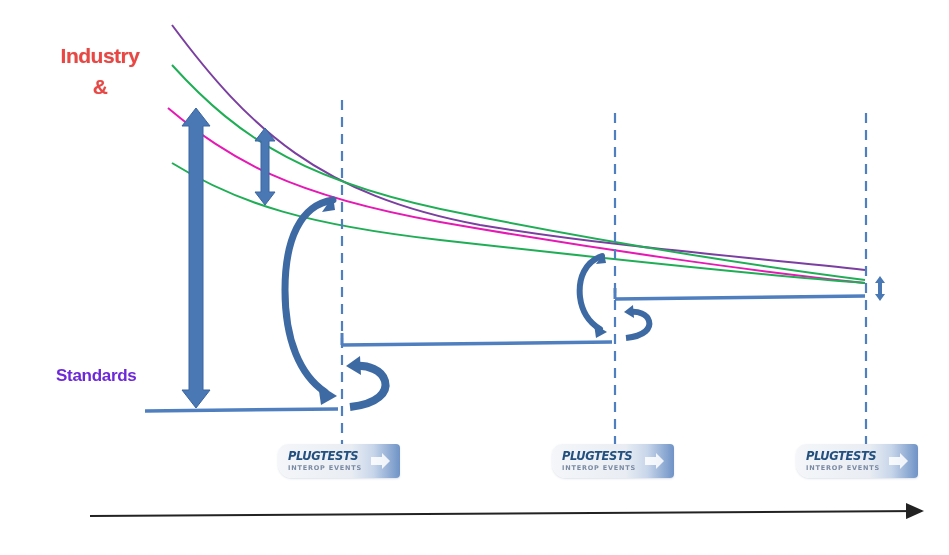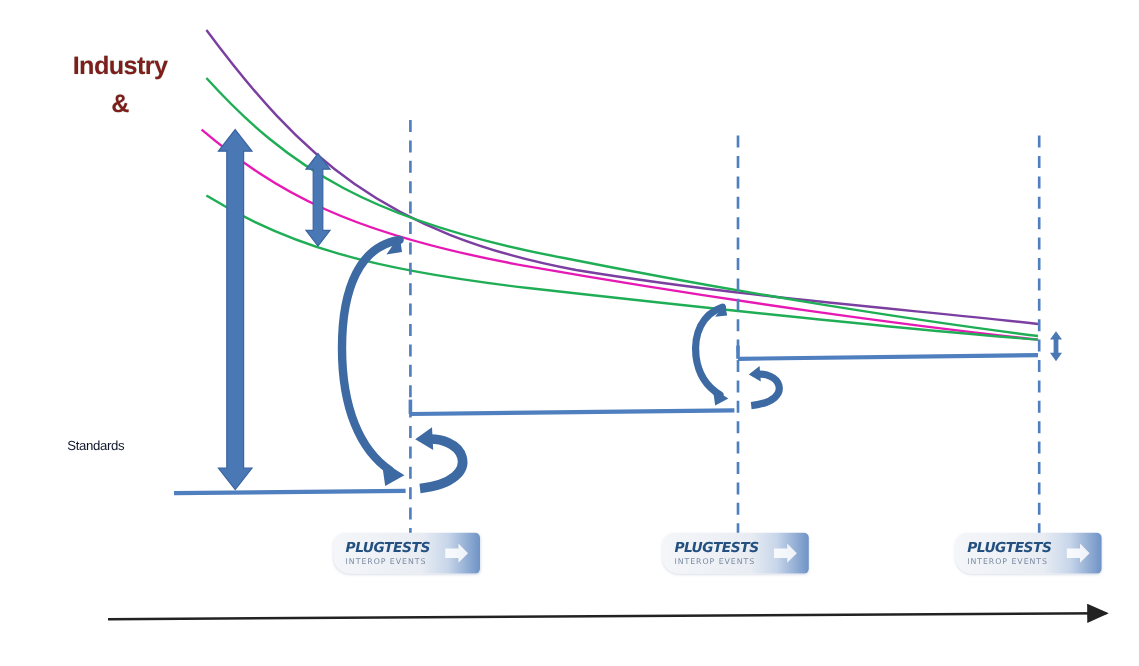--- a/index.html
+++ b/index.html
@@ -1,43 +1,43 @@
 <!DOCTYPE html>
 <html><head>
 <meta charset="utf-8">
 <style>
   html, body { margin: 0; padding: 0; background: #ffffff; }
   body { width: 949px; height: 555px; position: relative; overflow: hidden; font-family: "Liberation Sans", sans-serif; }
   .label-industry {
     position: absolute; left: 40px; top: 40px; width: 120px;
-    text-align: center; color: #7f1d1d; font-weight: bold; font-size: 21px; line-height: 31px;
+    text-align: center; color: #ef4444; font-weight: bold; font-size: 21px; line-height: 31px;
     letter-spacing: -0.5px;
     text-shadow: 0 0 1px rgba(46,139,79,0.4);
   }
   .label-standards {
     position: absolute; left: 56px; top: 366px;
-    color: #0f172a; font-weight: normal; font-size: 11px; letter-spacing: -0.3px;
+    color: #6d28d9; font-weight: bold; font-size: 17px; letter-spacing: -0.3px;
   }
   svg.diagram { position: absolute; left: 0; top: 0; }
   .logo {
     position: absolute; width: 122px; height: 34px;
     border-radius: 10px 4px 4px 14px;
     background: linear-gradient(90deg, #f4f6f9 0%, #e9edf3 60%, #c8d6ea 78%, #6f93c6 100%);
     box-shadow: 0 1px 2px rgba(120,140,170,0.25);
     overflow: hidden;
     text-align: right;
   }
   .logo .logo-main {
     position: absolute; left: 10px; top: 5px;
     font-family: "DejaVu Sans", sans-serif; font-weight: bold; font-size: 11.5px;
     color: #23507f; letter-spacing: -0.4px; font-style: italic;
   }
   .logo .logo-sub {
     position: absolute; left: 10px; top: 20px;
-    font-family: "DejaVu Sans", sans-serif; font-weight: normal; font-size: 6.5px;
+    font-family: "DejaVu Sans", sans-serif; font-weight: bold; font-size: 6.5px;
     color: #7a8aa3; letter-spacing: 0.8px;
   }
   .logo .logo-mark {
     position: absolute; right: 6px; top: 4px; width: 26px; height: 26px;
   }
 </style>
 </head>
 <body>
 
 <div class="label-industry">

